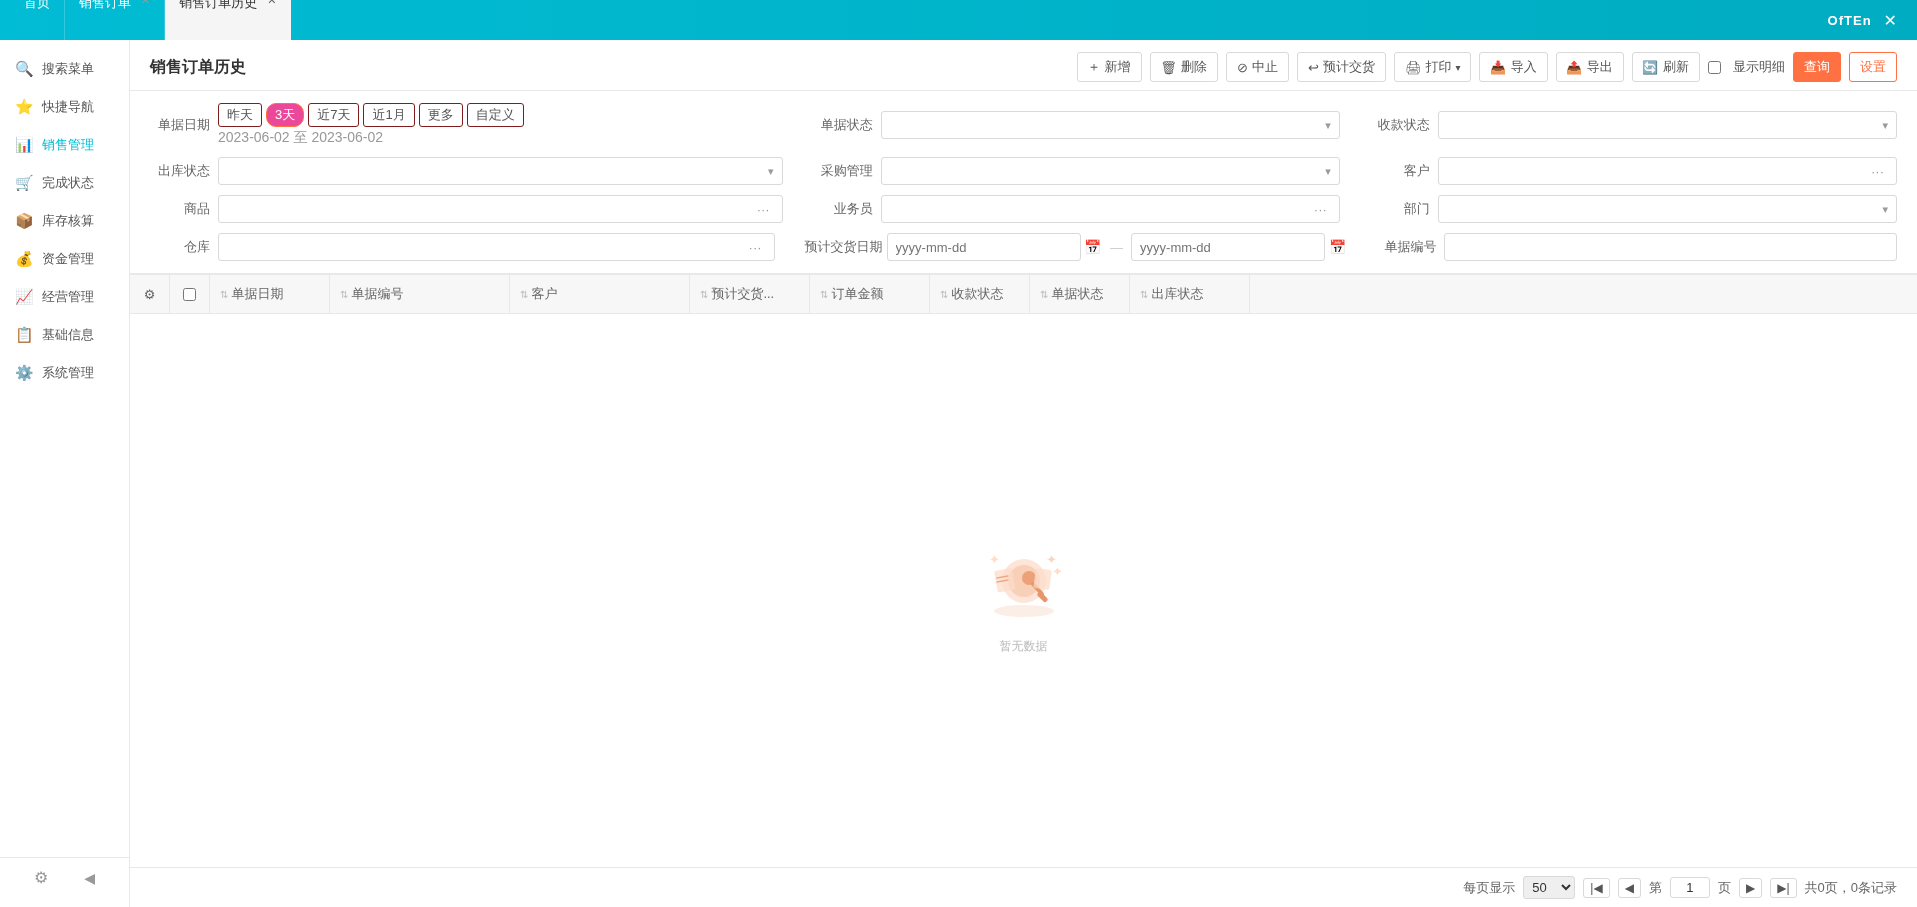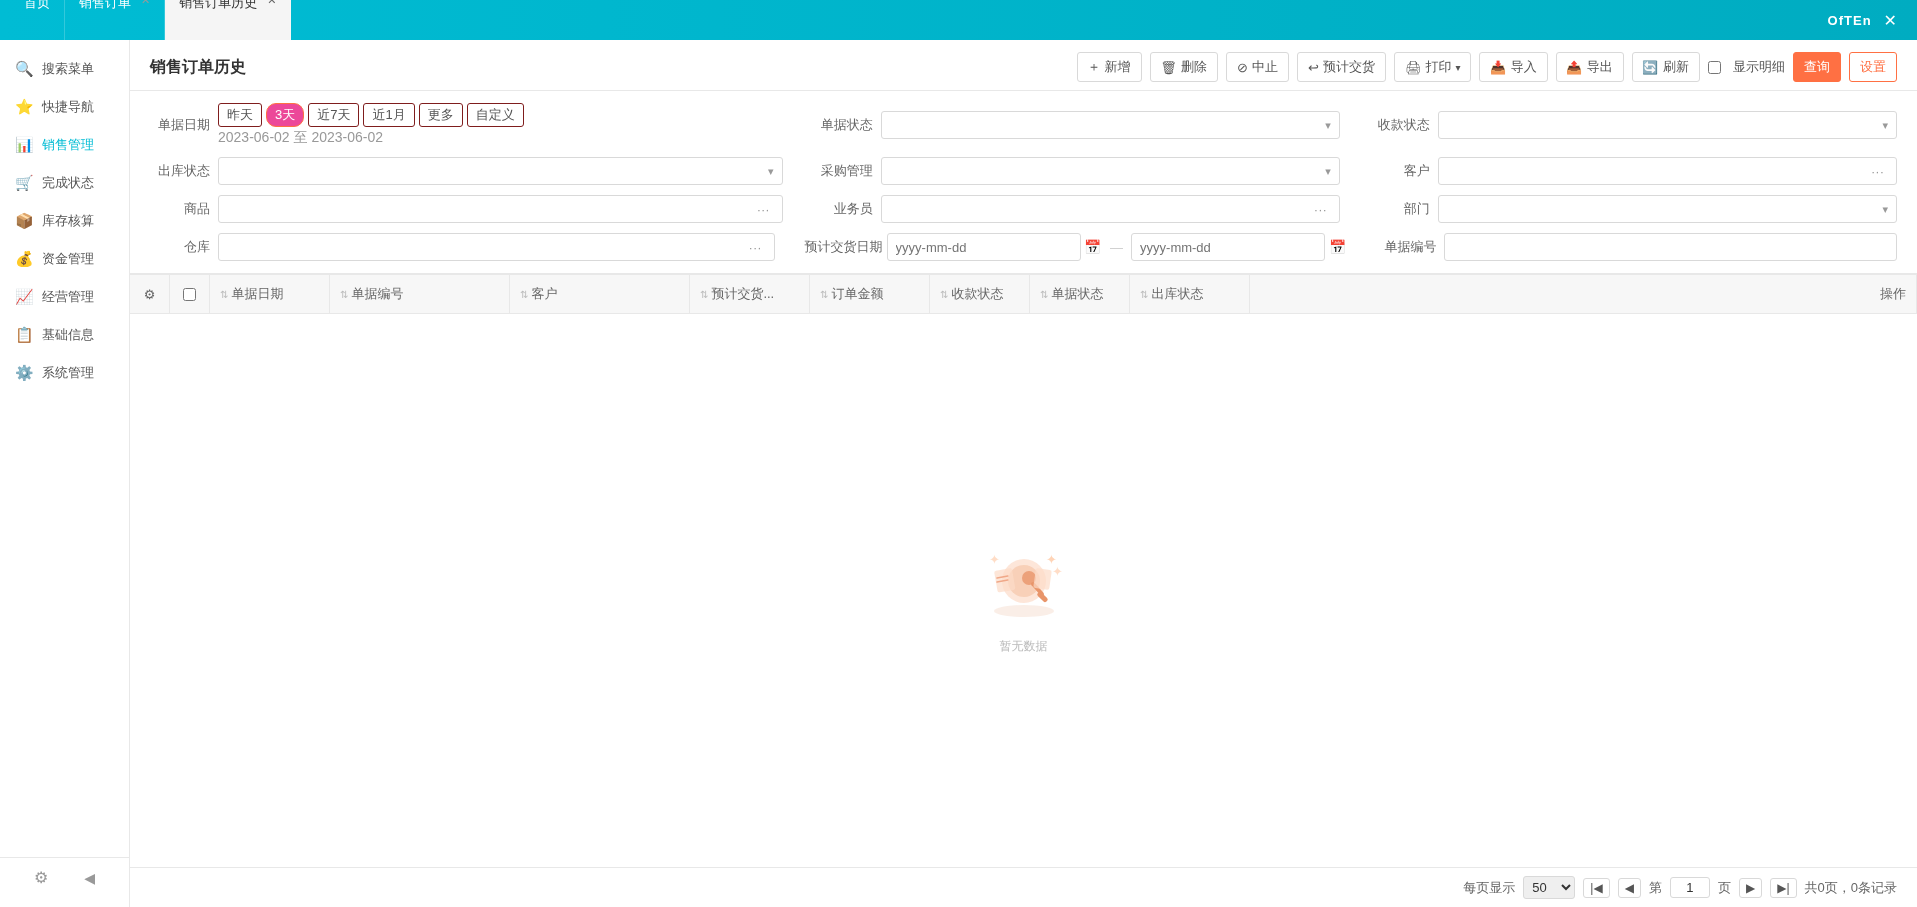--- a/index.html
+++ b/index.html
@@ -583,23 +583,20 @@
           <span>收款状态</span>
         </div>
         <div class="th th-status">
           <span class="sort-icon">⇅</span>
           <span>单据状态</span>
         </div>
         <div class="th th-warehouse">
           <span class="sort-icon">⇅</span>
           <span>出库状态</span>
         </div>
-        <div class="th th-action">
-          <span>操作</span>
-        </div>
       </div>
 
       <div class="empty-state">
         <svg class="empty-icon" viewBox="0 0 100 100" xmlns="http://www.w3.org/2000/svg">
 
           <ellipse cx="50" cy="85" rx="30" ry="6" fill="#f5ddd0" opacity="0.5"></ellipse>
           <circle cx="50" cy="55" r="22" fill="#fce0d0" opacity="0.8"></circle>
           <circle cx="50" cy="55" r="16" fill="#f5c6aa" opacity="0.7"></circle>
           <circle cx="55" cy="52" r="7" fill="#e8956a" opacity="0.8"></circle>
           <line x1="59" y1="58" x2="68" y2="68" stroke="#e8956a" stroke-width="4" stroke-linecap="round"></line>

